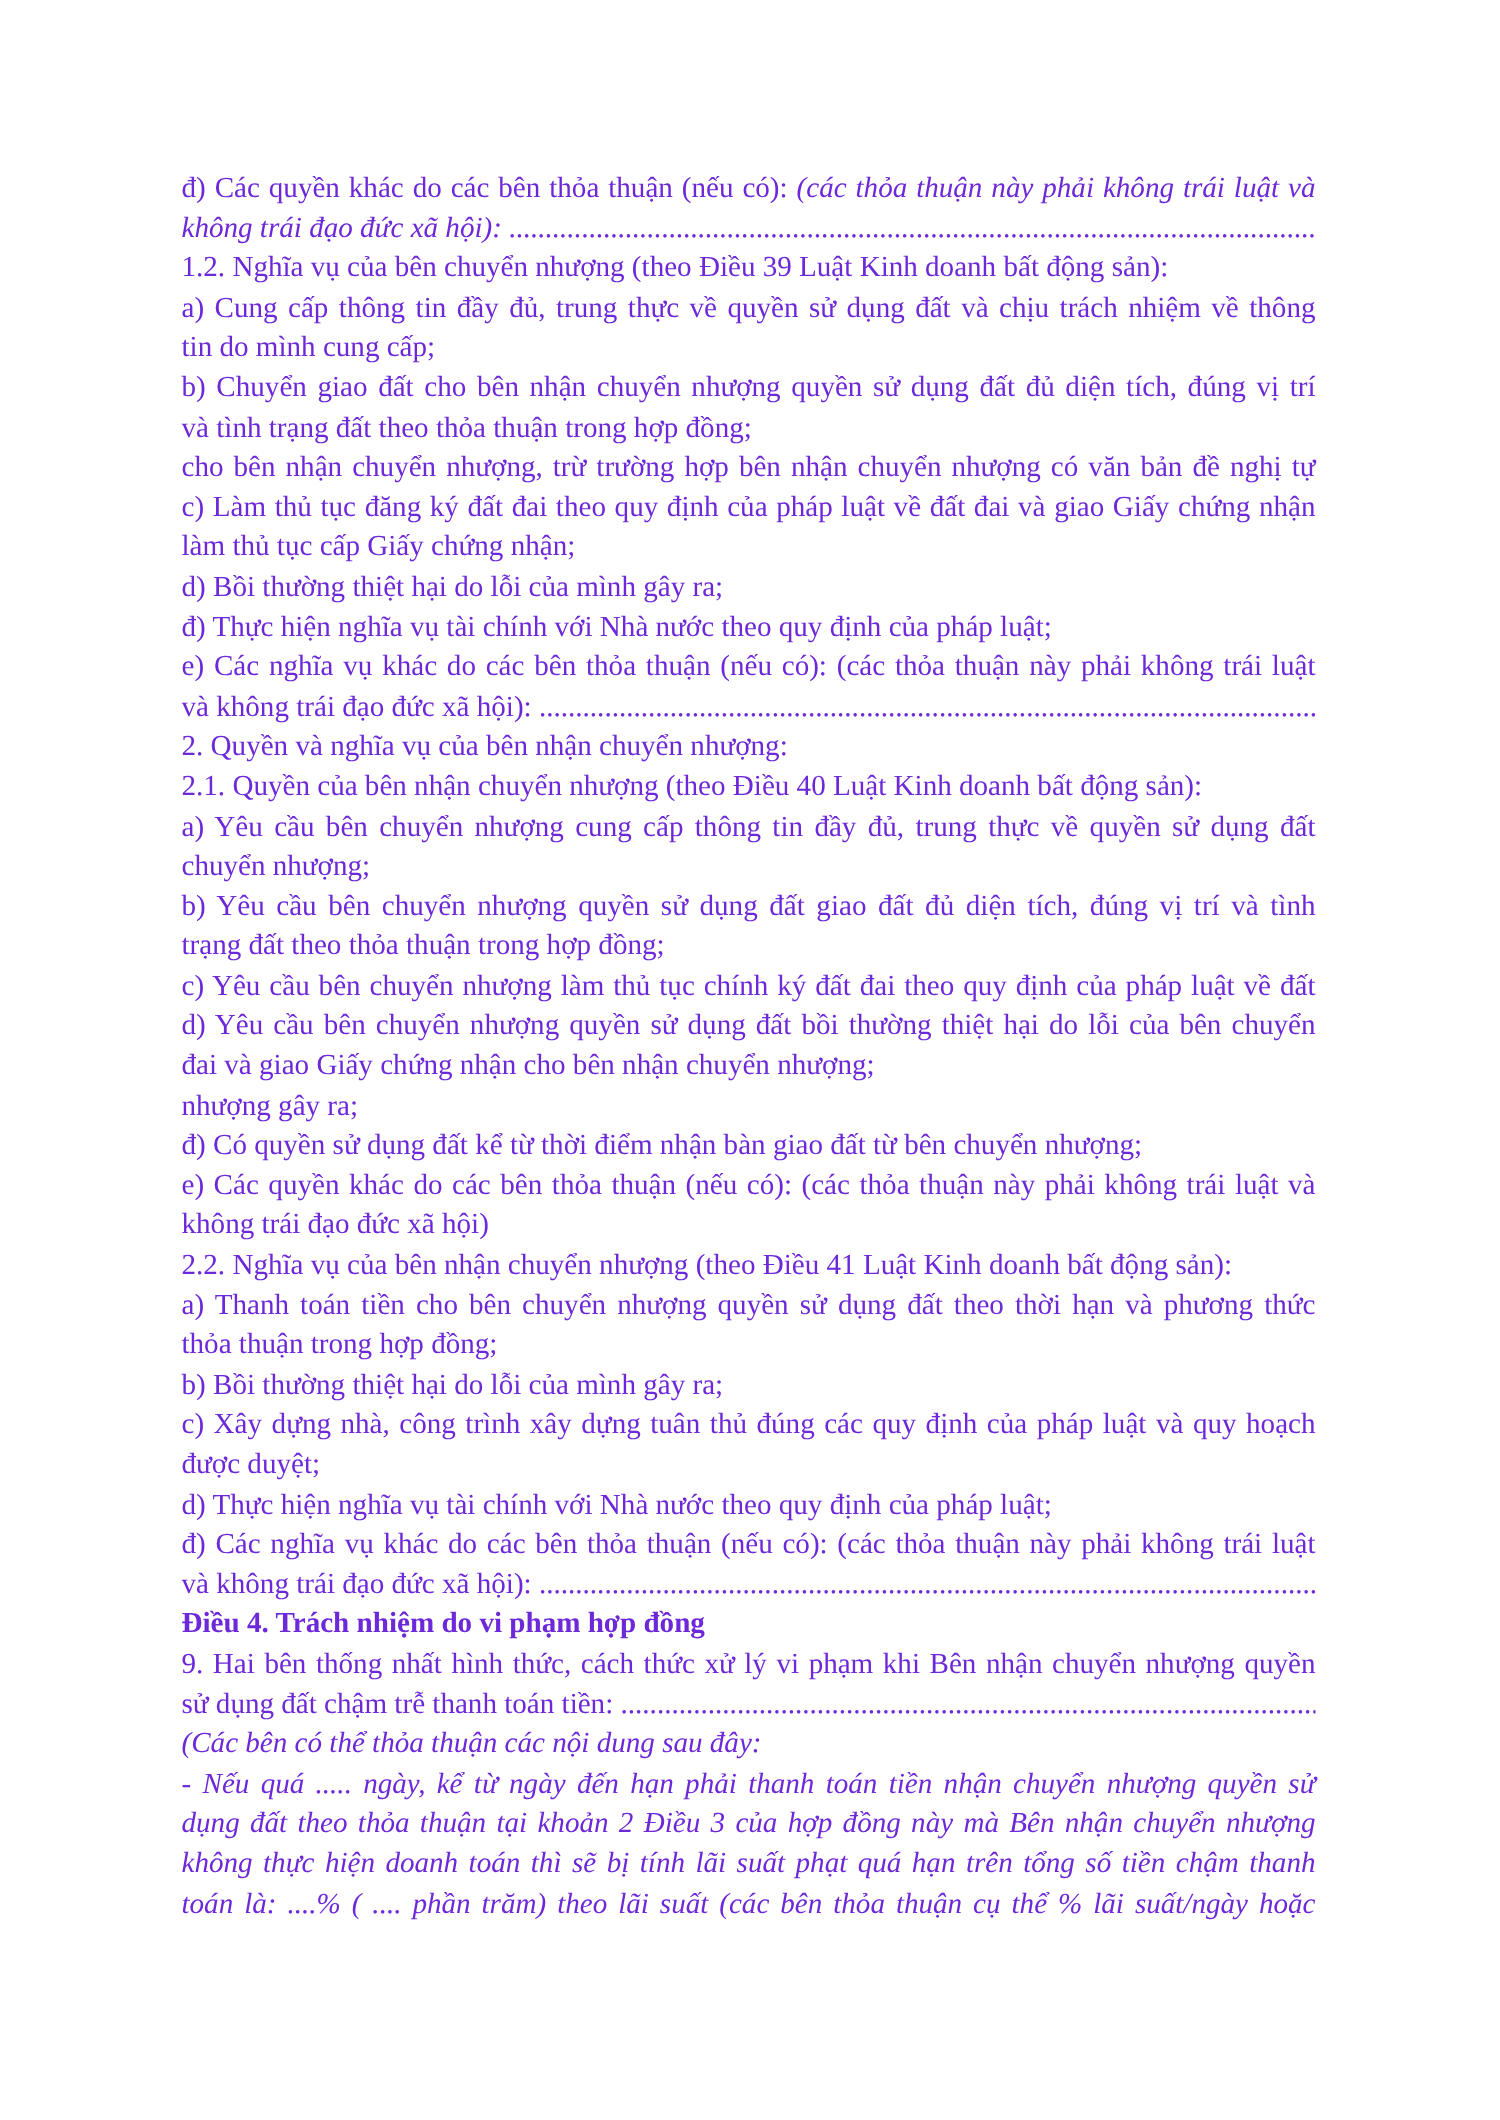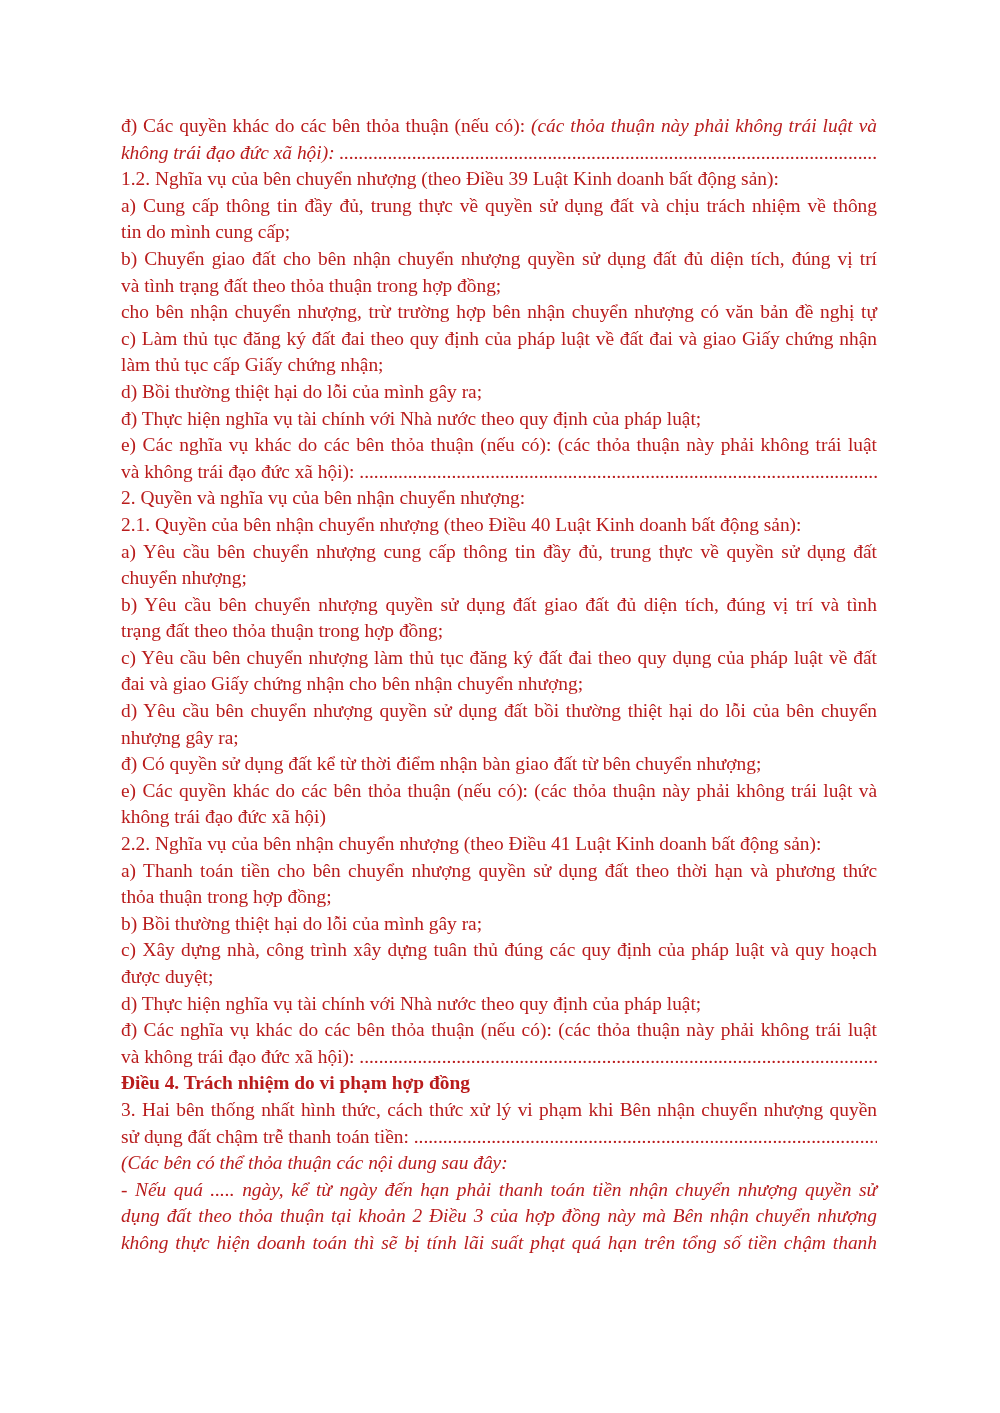--- a/index.html
+++ b/index.html
@@ -3,21 +3,21 @@
 <meta charset="utf-8">
 <style>
   html, body { margin: 0; padding: 0; background: #ffffff; }
   .page {
     position: relative;
     width: 1000px;
     height: 1413px;
     background: #ffffff;
     overflow: hidden;
     font-family: "Liberation Serif", "DejaVu Serif", serif;
-    color: #b91c1c;
+    color: #6d28d9;
   }
   .content {
     position: absolute;
     left: 121px;
     top: 113px;
     width: 756px;
     font-size: 19.4px;
     line-height: 26.6px;
   }
   .line {
@@ -52,37 +52,38 @@
       <div class="line"><span class="s-n">d) Bồi thường thiệt hại do lỗi của mình gây ra;</span></div>
       <div class="line"><span class="s-n">đ) Thực hiện nghĩa vụ tài chính với Nhà nước theo quy định của pháp luật;</span></div>
       <div class="line fill"><span class="s-n">e) Các nghĩa vụ khác do các bên thỏa thuận (nếu có): (các thỏa thuận này phải không trái luật</span></div>
       <div class="line dotted"><span class="s-n">và không trái đạo đức xã hội): </span><span class="s-n">......................................................................................................................................................</span></div>
       <div class="line"><span class="s-n">2. Quyền và nghĩa vụ của bên nhận chuyển nhượng:</span></div>
       <div class="line"><span class="s-n">2.1. Quyền của bên nhận chuyển nhượng (theo Điều 40 Luật Kinh doanh bất động sản):</span></div>
       <div class="line fill"><span class="s-n">a) Yêu cầu bên chuyển nhượng cung cấp thông tin đầy đủ, trung thực về quyền sử dụng đất</span></div>
       <div class="line"><span class="s-n">chuyển nhượng;</span></div>
       <div class="line fill"><span class="s-n">b) Yêu cầu bên chuyển nhượng quyền sử dụng đất giao đất đủ diện tích, đúng vị trí và tình</span></div>
       <div class="line"><span class="s-n">trạng đất theo thỏa thuận trong hợp đồng;</span></div>
-      <div class="line fill"><span class="s-n">c) Yêu cầu bên chuyển nhượng làm thủ tục đăng ký đất đai theo quy dụng của pháp luật về đất</span></div>
+      <div class="line fill"><span class="s-n">c) Yêu cầu bên chuyển nhượng làm thủ tục chính ký đất đai theo quy định của pháp luật về đất</span></div>
+      <div class="line fill"><span class="s-n">d) Yêu cầu bên chuyển nhượng quyền sử dụng đất bồi thường thiệt hại do lỗi của bên chuyển</span></div>
       <div class="line"><span class="s-n">đai và giao Giấy chứng nhận cho bên nhận chuyển nhượng;</span></div>
-      <div class="line fill"><span class="s-n">d) Yêu cầu bên chuyển nhượng quyền sử dụng đất bồi thường thiệt hại do lỗi của bên chuyển</span></div>
       <div class="line"><span class="s-n">nhượng gây ra;</span></div>
       <div class="line"><span class="s-n">đ) Có quyền sử dụng đất kể từ thời điểm nhận bàn giao đất từ bên chuyển nhượng;</span></div>
       <div class="line fill"><span class="s-n">e) Các quyền khác do các bên thỏa thuận (nếu có): (các thỏa thuận này phải không trái luật và</span></div>
       <div class="line"><span class="s-n">không trái đạo đức xã hội)</span></div>
       <div class="line"><span class="s-n">2.2. Nghĩa vụ của bên nhận chuyển nhượng (theo Điều 41 Luật Kinh doanh bất động sản):</span></div>
       <div class="line fill"><span class="s-n">a) Thanh toán tiền cho bên chuyển nhượng quyền sử dụng đất theo thời hạn và phương thức</span></div>
       <div class="line"><span class="s-n">thỏa thuận trong hợp đồng;</span></div>
       <div class="line"><span class="s-n">b) Bồi thường thiệt hại do lỗi của mình gây ra;</span></div>
       <div class="line fill"><span class="s-n">c) Xây dựng nhà, công trình xây dựng tuân thủ đúng các quy định của pháp luật và quy hoạch</span></div>
       <div class="line"><span class="s-n">được duyệt;</span></div>
       <div class="line"><span class="s-n">d) Thực hiện nghĩa vụ tài chính với Nhà nước theo quy định của pháp luật;</span></div>
       <div class="line fill"><span class="s-n">đ) Các nghĩa vụ khác do các bên thỏa thuận (nếu có): (các thỏa thuận này phải không trái luật</span></div>
       <div class="line dotted"><span class="s-n">và không trái đạo đức xã hội): </span><span class="s-n">......................................................................................................................................................</span></div>
       <div class="line"><span class="s-b">Điều 4. Trách nhiệm do vi phạm hợp đồng</span></div>
-      <div class="line fill"><span class="s-n">3. Hai bên thống nhất hình thức, cách thức xử lý vi phạm khi Bên nhận chuyển nhượng quyền</span></div>
+      <div class="line fill"><span class="s-n">9. Hai bên thống nhất hình thức, cách thức xử lý vi phạm khi Bên nhận chuyển nhượng quyền</span></div>
       <div class="line dotted"><span class="s-n">sử dụng đất chậm trễ thanh toán tiền: </span><span class="s-n">......................................................................................................................................................</span></div>
       <div class="line"><span class="s-i">(Các bên có thể thỏa thuận các nội dung sau đây:</span></div>
       <div class="line fill"><span class="s-i">- Nếu quá ..... ngày, kể từ ngày đến hạn phải thanh toán tiền nhận chuyển nhượng quyền sử</span></div>
       <div class="line fill"><span class="s-i">dụng đất theo thỏa thuận tại khoản 2 Điều 3 của hợp đồng này mà Bên nhận chuyển nhượng</span></div>
       <div class="line fill"><span class="s-i">không thực hiện doanh toán thì sẽ bị tính lãi suất phạt quá hạn trên tổng số tiền chậm thanh</span></div>
+      <div class="line fill"><span class="s-i">toán là: ....% ( .... phần trăm) theo lãi suất (các bên thỏa thuận cụ thể % lãi suất/ngày hoặc</span></div>
     </div>
 </div>
 
 </body></html>

